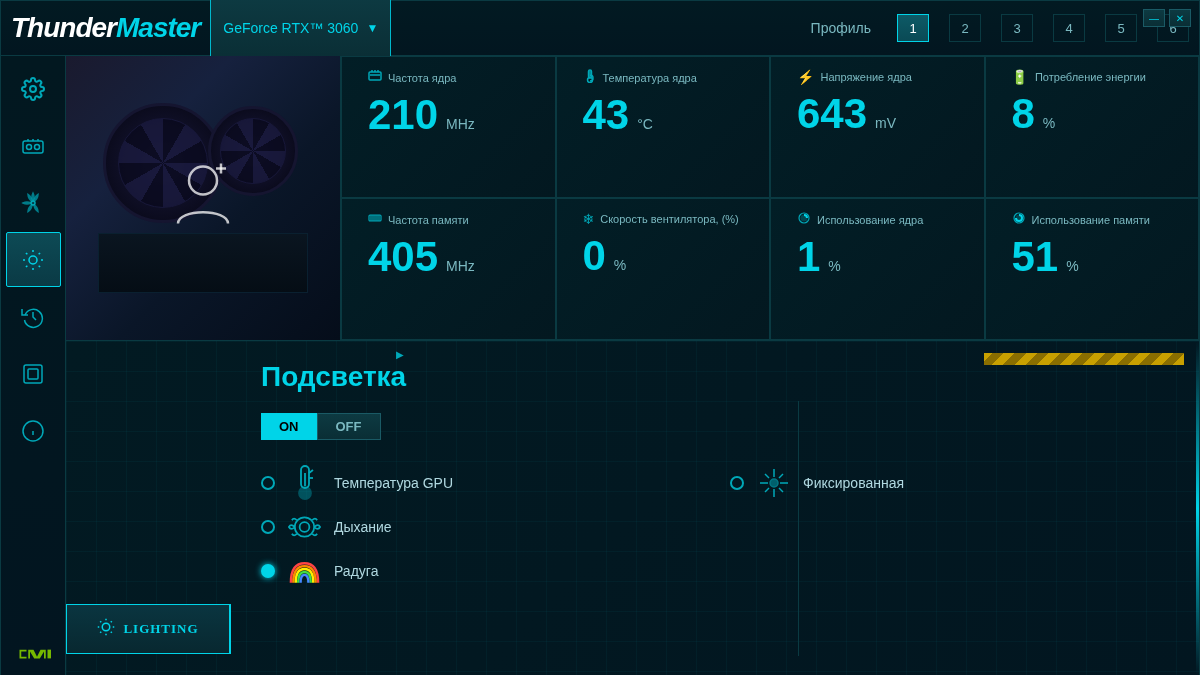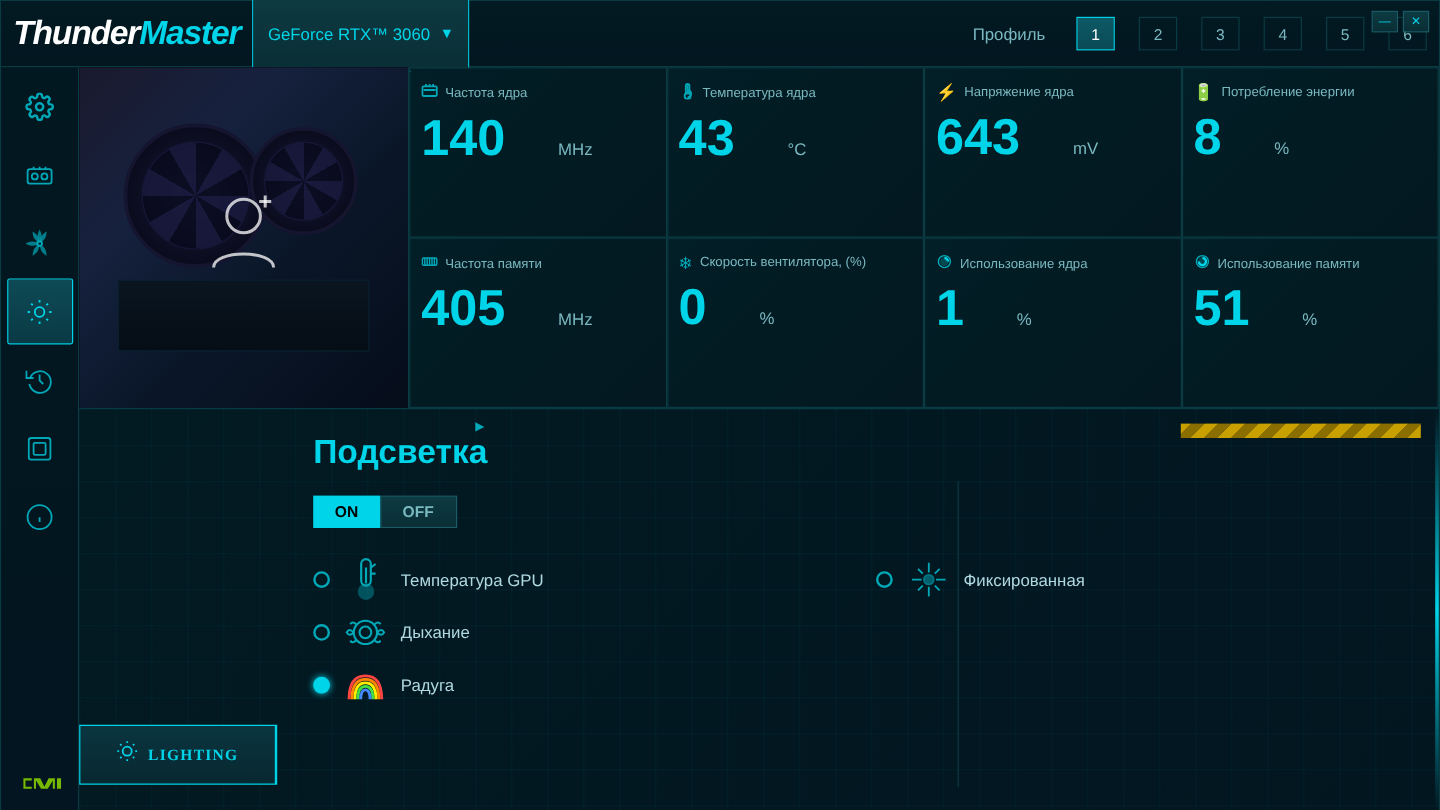--- a/index.html
+++ b/index.html
@@ -226,21 +226,21 @@
       flex: 1;
       display: grid;
       grid-template-columns: repeat(4, 1fr);
       grid-template-rows: repeat(2, 1fr);
       gap: 0;
     }
 
     .stat-card {
       border: 1px solid #0a3a42;
       background: linear-gradient(135deg, #021e26 0%, #031820 100%);
-      padding: 12px 9px;
+      padding: 12px 26px;
       display: flex;
       flex-direction: column;
       position: relative;
     }
 
     .stat-title {
       font-size: 11px;
       color: #7ab8c0;
       margin-bottom: 8px;
       display: flex;
@@ -260,21 +260,20 @@
       line-height: 1;
       display: flex;
       align-items: baseline;
       gap: 8px;
     }
 
     .stat-unit {
       font-size: 14px;
       color: #7ab8c0;
       font-weight: normal;
-      margin-left: 36px;
     }
 
     
     .bottom-section {
       flex: 1;
       display: flex;
       position: relative;
       background: linear-gradient(135deg, #021a22 0%, #021620 100%);
     }
 
@@ -578,21 +577,21 @@
                   <rect x="1" y="3" width="12" height="8" rx="1"></rect>
                   <line x1="4" y1="3" x2="4" y2="1"></line>
                   <line x1="7" y1="3" x2="7" y2="1"></line>
                   <line x1="10" y1="3" x2="10" y2="1"></line>
                   <line x1="2" y1="6" x2="12" y2="6"></line>
                 </svg>
               </span>
               <span>Частота ядра</span>
             </div>
             <div class="stat-value">
-              <span>140</span>
+              <span>210</span>
               <span class="stat-unit">MHz</span>
             </div>
           </div>
 
           <div class="stat-card">
             <div class="stat-title">
               <span class="stat-icon">
                 <svg width="14" height="14" viewBox="0 0 14 14" fill="none" stroke="#00a8b8" stroke-width="1.5">
                   <path d="M7 2 L7 9 M7 12 A3 3 0 1 0 7 6"></path>
                   <rect x="5.5" y="1" width="3" height="8" rx="1.5" stroke="#00a8b8"></rect>

